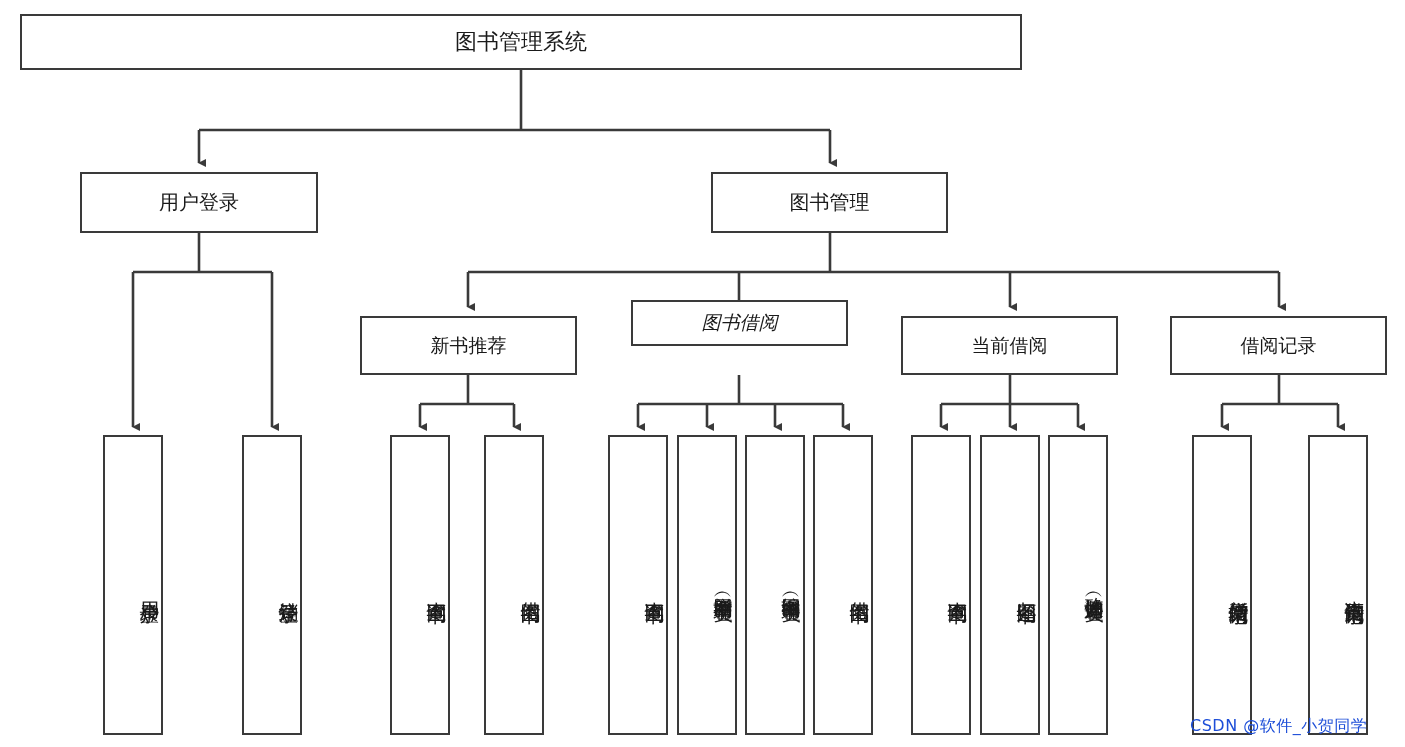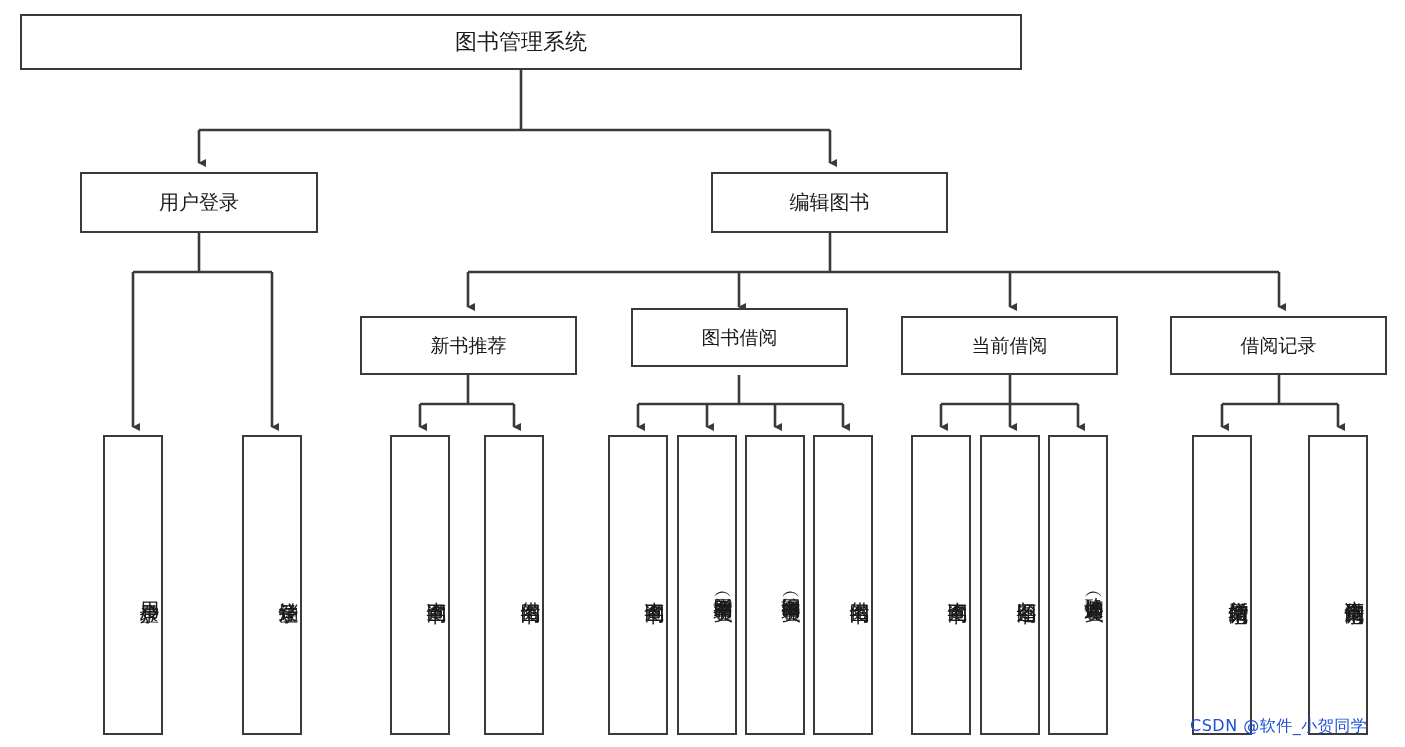--- a/index.html
+++ b/index.html
@@ -122,24 +122,24 @@
       <path d="M1222,404 L1338,404"></path>
       <path d="M1222,404 L1222,427" marker-end="url(#arrow)"></path>
       <path d="M1338,404 L1338,427" marker-end="url(#arrow)"></path>
 
     </g>
   </svg>
 
   <div class="node root" style="left:20px; top:14px; width:1002px; height:56px;">图书管理系统</div>
 
   <div class="node lvl1" style="left:80px; top:172px; width:238px; height:61px;">用户登录</div>
-  <div class="node lvl1" style="left:711px; top:172px; width:237px; height:61px;">编辑图书</div>
+  <div class="node lvl1" style="left:711px; top:172px; width:237px; height:61px;">图书管理</div>
 
   <div class="node lvl2" style="left:360px; top:316px; width:217px; height:59px;">新书推荐</div>
-  <div class="node lvl2" style="left:631px; top:308px; width:217px; height:59px;">图书借阅</div>
+  <div class="node lvl2" style="left:631px; top:300px; width:217px; height:46px;font-style:italic;">图书借阅</div>
   <div class="node lvl2" style="left:1170px; top:316px; width:217px; height:59px;">借阅记录</div>
   <div class="node lvl2" style="left:901px; top:316px; width:217px; height:59px;">当前借阅</div>
 
   <div class="node leaf" style="left:103px; top:435px; width:60px; height:300px;">用户登录</div>
   <div class="node leaf" style="left:242px; top:435px; width:60px; height:300px;">注销登录</div>
 
   <div class="node leaf" style="left:390px; top:435px; width:60px; height:300px;">查询图书</div>
   <div class="node leaf" style="left:484px; top:435px; width:60px; height:300px;">借阅图书</div>
 
   <div class="node leaf" style="left:608px; top:435px; width:60px; height:300px;">查询图书</div>

